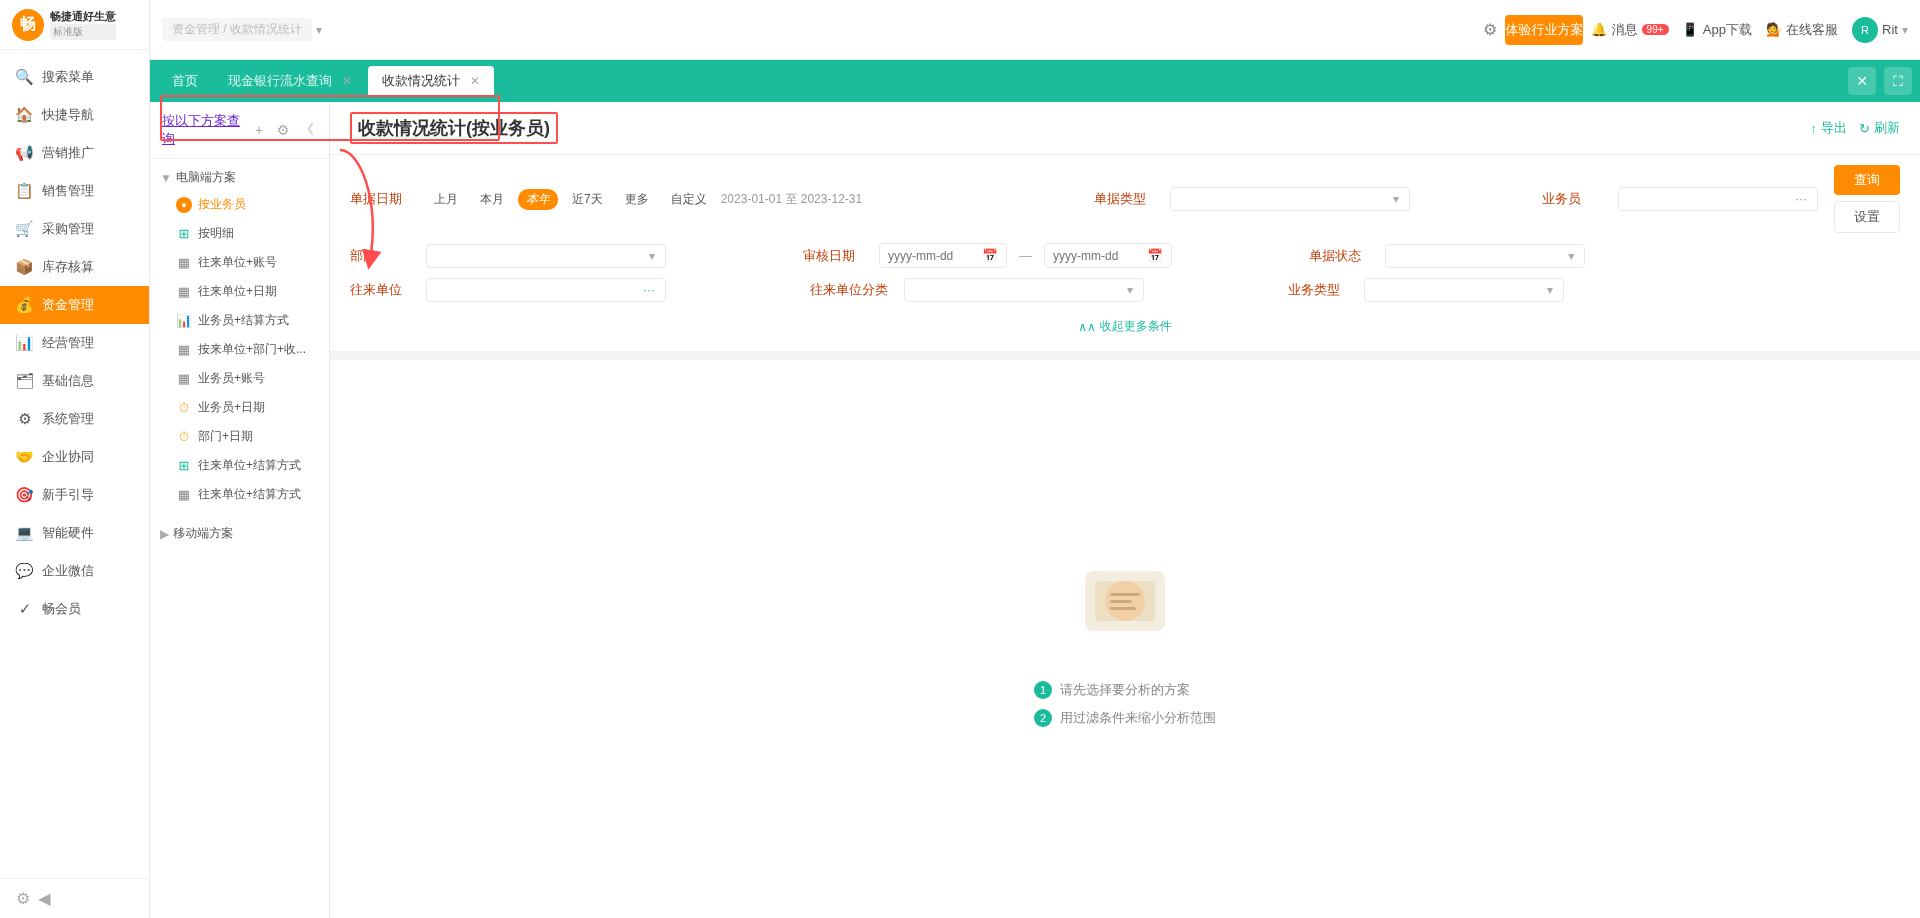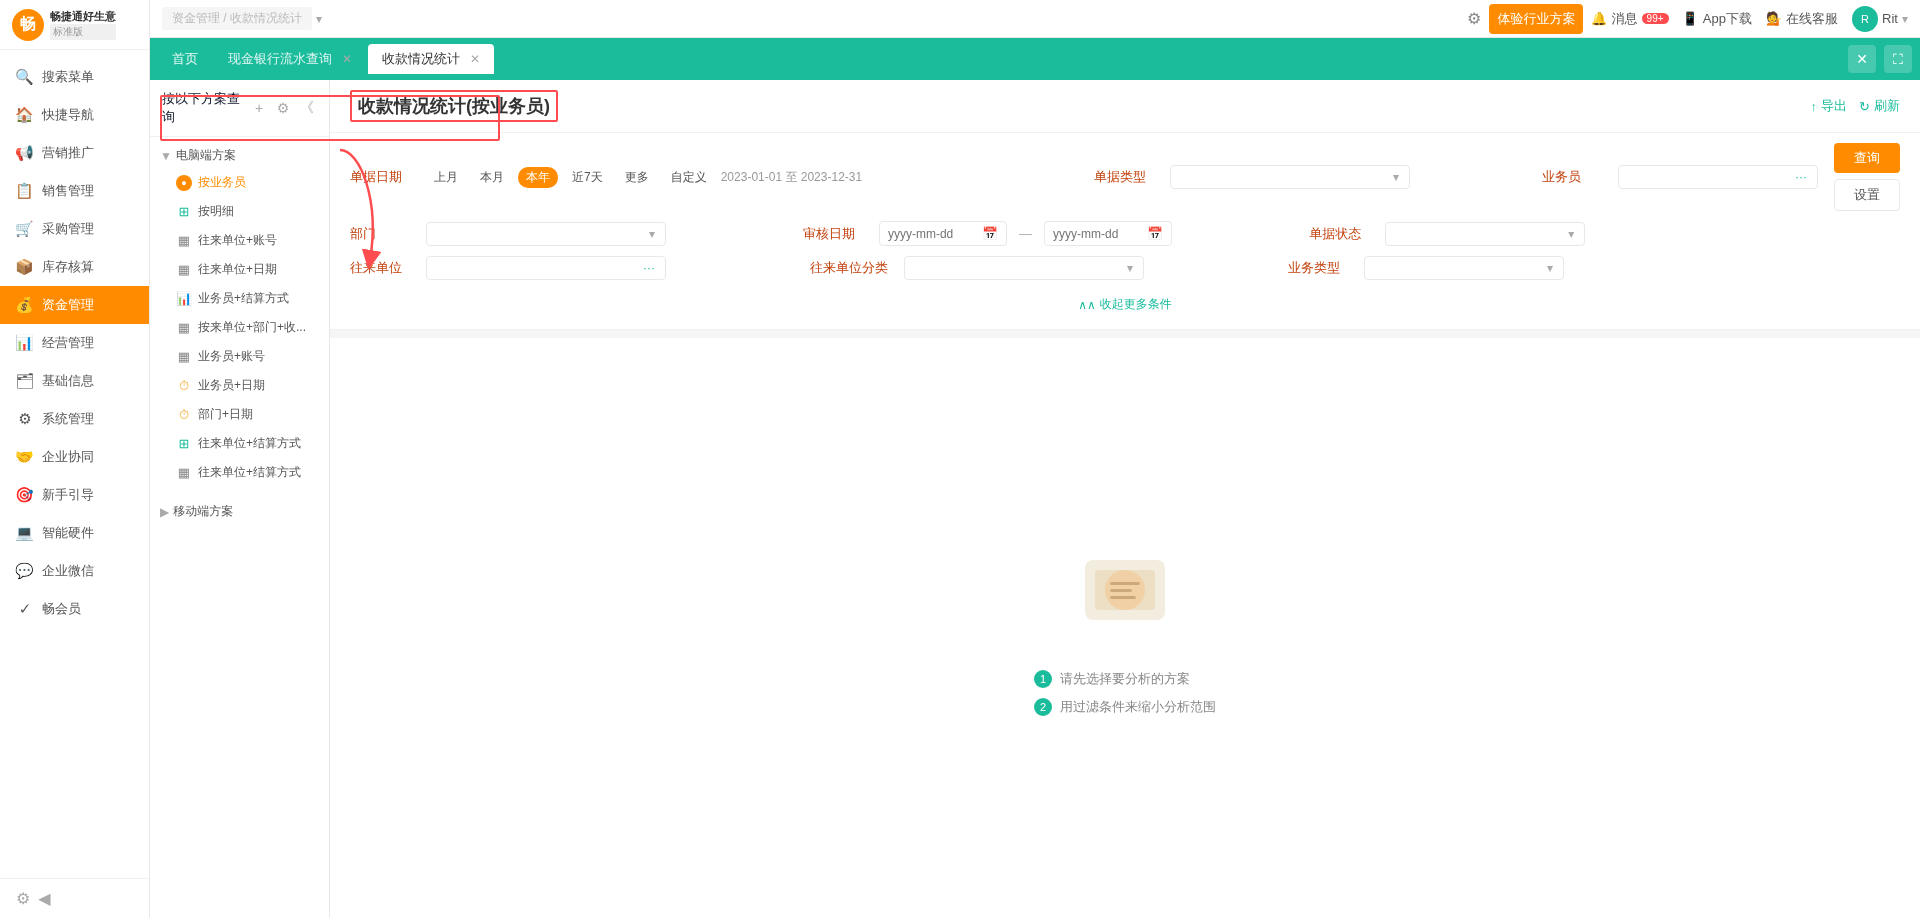--- a/index.html
+++ b/index.html
@@ -14,45 +14,45 @@
     .sidebar-item { display: flex; align-items: center; padding: 10px 16px; cursor: pointer; color: #555; font-size: 13px; transition: background 0.2s; }
     .sidebar-item.active { background: #ff8c00; color: white; border-radius: 0; }
     .sidebar-item .item-icon { width: 18px; height: 18px; margin-right: 8px; display: flex; align-items: center; justify-content: center; font-size: 15px; }
     .sidebar-footer { padding: 10px 16px; display: flex; align-items: center; gap: 8px; border-top: 1px solid #f0f0f0; }
     .sidebar-footer-icon { color: #aaa; cursor: pointer; font-size: 16px; }
 
     
     .main { flex: 1; display: flex; flex-direction: column; overflow: hidden; }
 
     
-    .topbar { height: 38px; background: #fff; border-bottom: 1px solid #e8e8e8; display: flex; align-items: center; padding: 0 12px; gap: 8px; }
+    .topbar { height: 60px; background: #fff; border-bottom: 1px solid #e8e8e8; display: flex; align-items: center; padding: 0 12px; gap: 8px; }
     .topbar-breadcrumb { display: flex; align-items: center; gap: 4px; flex: 1; }
     .topbar-right { display: flex; align-items: center; gap: 14px; }
     .topbar-right-item { display: flex; align-items: center; gap: 4px; color: #555; font-size: 13px; cursor: pointer; }
     .badge { background: #ff4d4f; color: white; border-radius: 10px; padding: 0 5px; font-size: 10px; min-width: 18px; text-align: center; }
-    .trial-btn { background: #ff8c00; color: white; border: none; padding: 6px 8px; border-radius: 4px; cursor: pointer; font-size: 13px; }
+    .trial-btn { background: #ff8c00; color: white; border: none; padding: 6px 0; border-radius: 4px; cursor: pointer; font-size: 13px; }
     .gear-icon { color: #888; cursor: pointer; font-size: 16px; }
     .dropdown-arrow { color: #aaa; font-size: 12px; cursor: pointer; }
 
     
     .tabbar { height: 42px; background: #1abc9c; display: flex; align-items: center; padding: 0 8px; gap: 2px; position: relative; }
     .tab { display: flex; align-items: center; padding: 6px 14px; border-radius: 4px 4px 0 0; cursor: pointer; font-size: 13px; color: rgba(255,255,255,0.85); gap: 6px; }
     .tab.active { background: #fff; color: #333; border-radius: 4px 4px 0 0; }
     .tab.home { color: rgba(255,255,255,0.9); }
     .tab-close { font-size: 12px; color: #aaa; margin-left: 4px; cursor: pointer; }
     .tabbar-right { margin-left: auto; display: flex; align-items: center; gap: 8px; }
     .tabbar-btn { width: 28px; height: 28px; background: rgba(255,255,255,0.2); border-radius: 4px; display: flex; align-items: center; justify-content: center; cursor: pointer; color: white; font-size: 14px; }
 
     
     .content { flex: 1; display: flex; overflow: hidden; background: #f5f5f5; }
 
     
     .left-panel { width: 180px; background: #fff; border-right: 1px solid #e8e8e8; flex-shrink: 0; padding: 0; overflow-y: auto; }
     .left-panel-header { display: flex; align-items: center; padding: 10px 12px; border-bottom: 1px solid #f0f0f0; gap: 6px; }
-    .left-panel-title { font-size: 13px; color: #0f172a; flex: 1; }
+    .left-panel-title { font-size: 13px; color: #6d28d9; flex: 1; text-decoration: underline; }
     .left-panel-actions { display: flex; gap: 4px; }
     .action-icon { width: 20px; height: 20px; display: flex; align-items: center; justify-content: center; color: #aaa; cursor: pointer; font-size: 14px; }
     .scheme-section { padding: 6px 0; }
     .scheme-section-header { display: flex; align-items: center; padding: 4px 10px; cursor: pointer; color: #555; font-size: 12px; }
     .scheme-section-header .arrow { margin-right: 4px; color: #aaa; }
     .scheme-item { display: flex; align-items: center; padding: 6px 10px 6px 26px; cursor: pointer; font-size: 12px; color: #555; gap: 6px; }
     .scheme-item.active { color: #ff8c00; }
     .scheme-item-icon { width: 16px; height: 16px; border-radius: 50%; background: #ff8c00; color: white; display: flex; align-items: center; justify-content: center; font-size: 9px; flex-shrink: 0; }
     .scheme-item-icon.grid { background: none; color: #1abc9c; font-size: 13px; }
     .scheme-item-icon.chart { background: none; color: #5b8ff9; font-size: 13px; }
@@ -68,21 +68,21 @@
     .page-header-right { margin-left: auto; display: flex; gap: 12px; }
     .export-btn { display: flex; align-items: center; gap: 4px; color: #1abc9c; cursor: pointer; font-size: 13px; }
     .refresh-btn { display: flex; align-items: center; gap: 4px; color: #1abc9c; cursor: pointer; font-size: 13px; }
 
     
     .filter-area { background: #fff; padding: 10px 20px; border-bottom: 1px solid #f0f0f0; }
     .filter-row { display: flex; align-items: center; gap: 16px; margin-bottom: 10px; }
     .filter-label { color: #c2410c; font-size: 13px; white-space: nowrap; min-width: 60px; }
     .filter-date-tabs { display: flex; gap: 6px; align-items: center; }
     .date-tab { padding: 2px 8px; border-radius: 3px; cursor: pointer; font-size: 12px; color: #555; }
-    .date-tab.active { background: #ff8c00; color: white; border-radius: 10px; }
+    .date-tab.active { background: #ff8c00; color: white; border-radius: 10px; font-style: italic; }
     .date-range { font-size: 12px; color: #999; }
     .filter-select { display: flex; align-items: center; border: 1px solid #e8e8e8; border-radius: 4px; padding: 4px 10px; min-width: 200px; cursor: pointer; background: #fff; }
     .filter-select .select-text { flex: 1; color: #bbb; font-size: 13px; }
     .filter-select .select-arrow { color: #aaa; font-size: 12px; }
     .date-input-group { display: flex; align-items: center; gap: 12px; }
     .date-input { display: flex; align-items: center; border: 1px solid #e8e8e8; border-radius: 4px; padding: 4px 8px; background: #fff; gap: 4px; }
     .date-input input { border: none; outline: none; color: #bbb; font-size: 12px; width: 90px; background: transparent; }
     .date-sep { color: #aaa; }
     .more-btn { color: #1abc9c; font-size: 12px; cursor: pointer; }
     .btn-query { background: #ff8c00; color: white; border: none; padding: 6px 20px; border-radius: 4px; cursor: pointer; font-size: 13px; }

